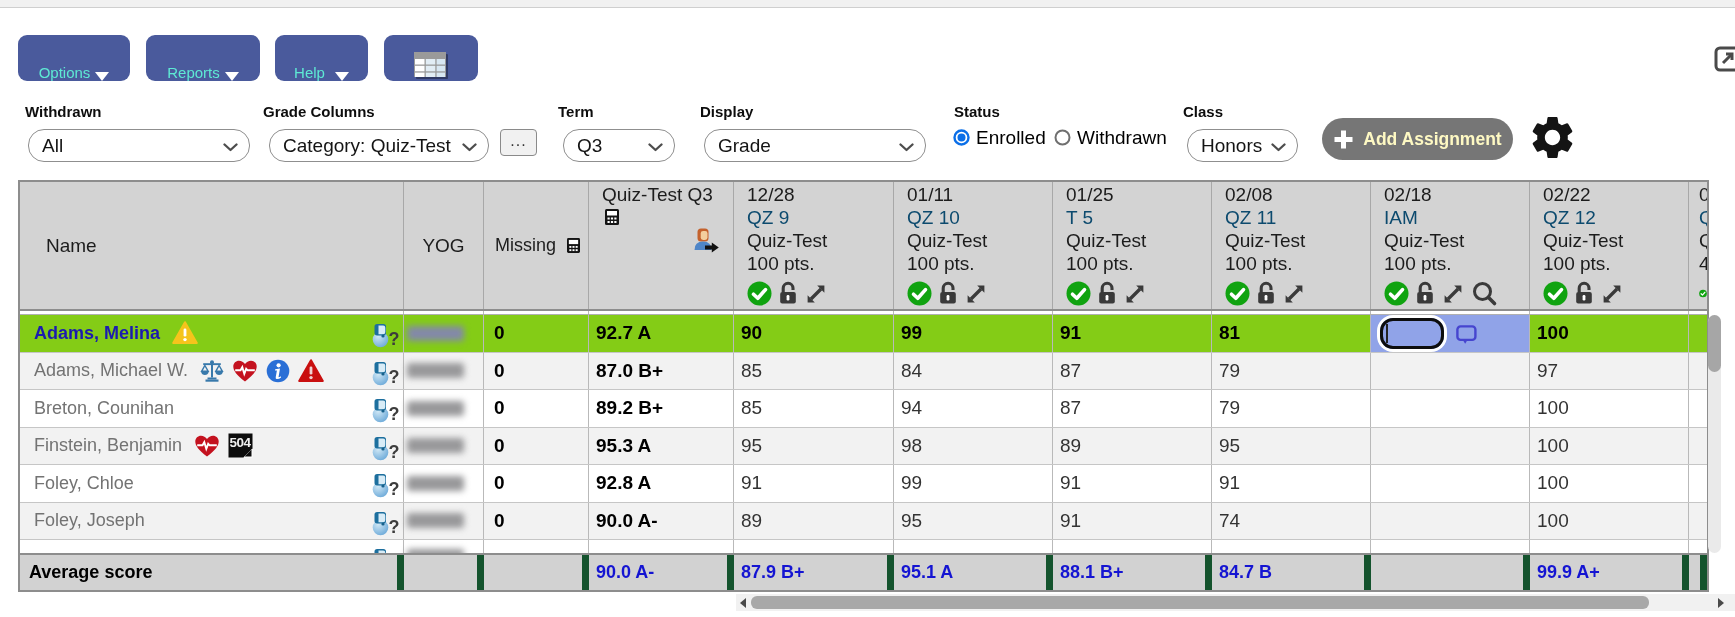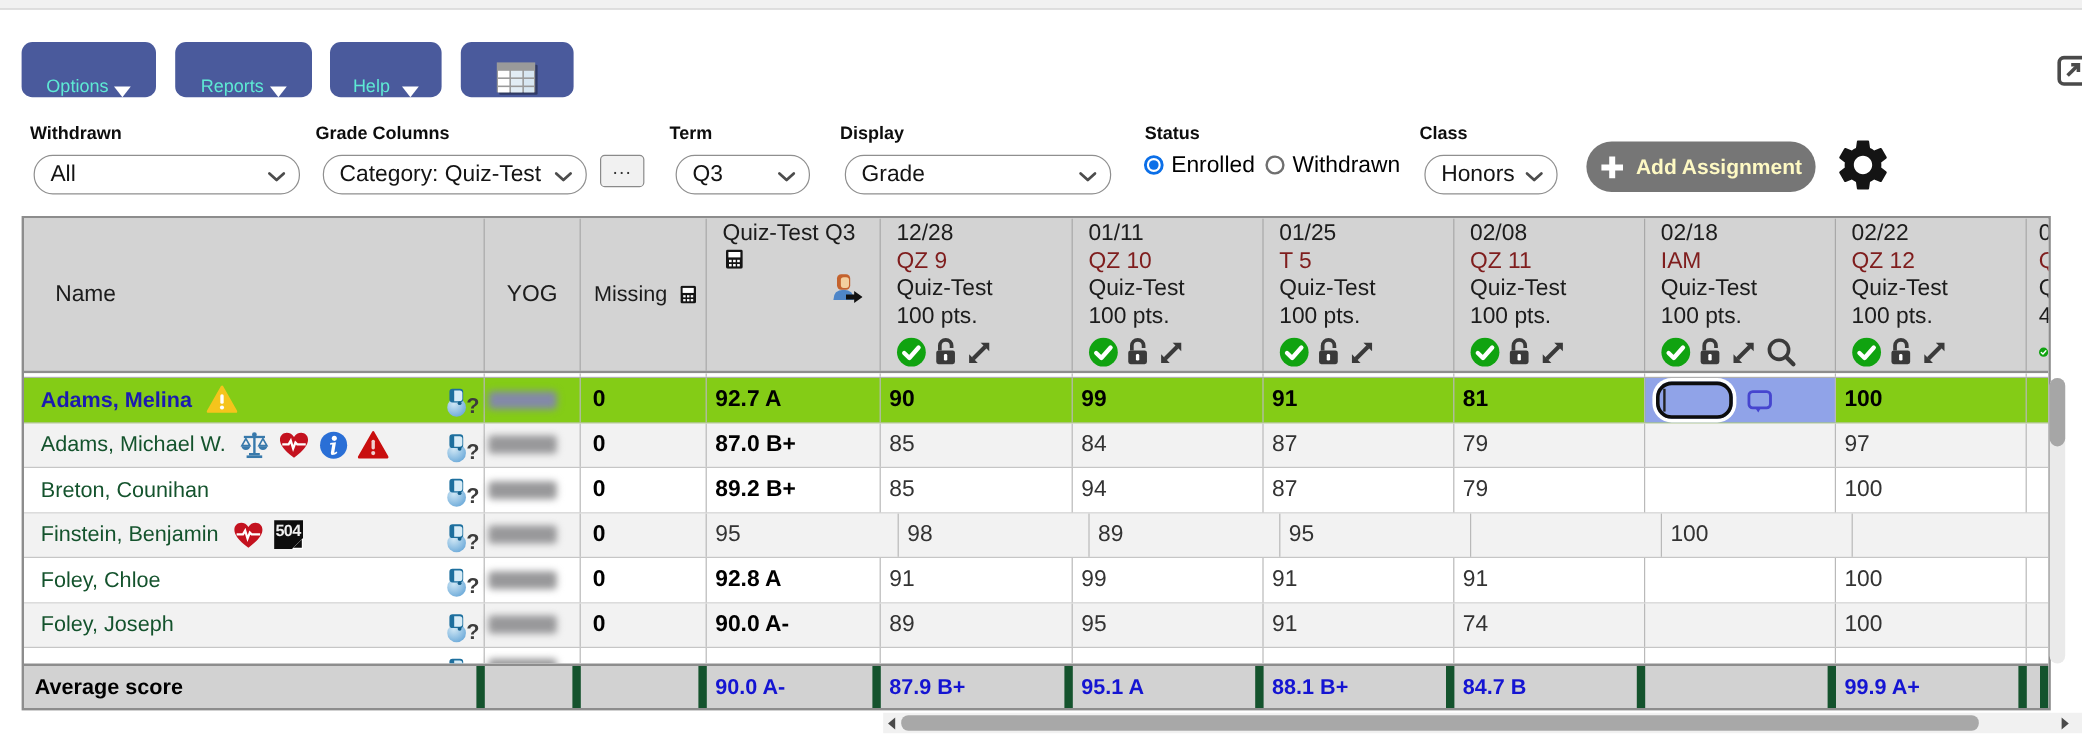--- a/index.html
+++ b/index.html
@@ -34,29 +34,29 @@
   font-size:19px;color:#333;position:relative}
 .c0{width:384px}.c1{width:80px}.c2{width:105px}.c3{width:145px}
 .c4{width:160px}.c5{width:159px}.c6{width:159px}.c7{width:159px}
 .c8{width:159px}.c9{width:159px}.c10{width:18px;border-right:none}
 .bc.c0{padding-left:14px}
 .bc.c1{padding-left:3px}
 .bc.c2{padding-left:10px;font-weight:bold;color:#000}
 .bc.c3{padding-left:7px;font-weight:bold;color:#000}
 .val{padding-left:7px}
 .hl .val{font-weight:bold;color:#000}
-.nm{color:#14532d;font-size:18px}
+.nm{color:#737373;font-size:18px}
 .hl .nm{font-weight:bold;color:#1b1bb0}
 .blob{width:57px;height:15px;background:#98989a;border-radius:3px;filter:blur(3px)}
 .hl .blob{background:#8389a8}
 .sq{position:absolute;left:351px;top:8px;width:40px;height:25px}
 #tfoot{display:flex;height:37px;background:#d2d2d2;border-top:2px solid #8d8d8d;box-sizing:border-box}
 .fc{box-sizing:border-box;border-right:7px solid #14532d;display:flex;align-items:center;
   font-size:18px;font-weight:bold;color:#1414d2}
-.hlink{color:#7f1d1d}
+.hlink{color:#0c4a6e}
 .rowicons{display:flex;align-items:center;gap:8px;margin-left:12px}
 
 #vsb{left:1708px;top:315px;width:13px;height:238px;background:#eaeaea;border-radius:7px}
 #vthumb{position:absolute;left:0;top:0;width:13px;height:57px;background:#a6a6a6;border-radius:7px}
 #hsb{left:736px;top:594px;width:999px;height:17px;background:#f1f1f1}
 #hthumb{position:absolute;left:15px;top:2px;width:898px;height:13px;background:#a8a8a8;border-radius:6px}
 .harrow{position:absolute;top:4px;width:0;height:0;border-top:5px solid transparent;border-bottom:5px solid transparent}
 </style>
 </head>
 <body>
@@ -501,20 +501,21 @@
               <path d="M3.5 3.5 q0-2.6 2.6-2.6 h6.3 q2.6 0 2.6 2.6 v6.3 q0 2.6-2.6 2.6 h-6.3 q-2.6 0-2.6-2.6 z" fill="#1d6f9e"></path>
               <path d="M7.5 2.5 h4.6 q2.2 0 2.2 2.2 v4.4 q0 2.2-2.2 2.2 h-4.6 z" fill="#d8ecf7"></path>
               <circle cx="12" cy="13" r="1.6" fill="#16618c"></circle>
               <text x="17.5" y="21.5" font-size="18" font-weight="bold" fill="#3c3c3c" font-family="Liberation Sans">?</text>
             </svg></span>
         </div>
         <div class="bc c1">
           <div class="blob"></div>
         </div>
         <div class="bc c2">0</div>
+        <div class="bc c3">95.3 A</div>
         <div class="bc c4 val">95</div>
         <div class="bc c5 val">98</div>
         <div class="bc c6 val">89</div>
         <div class="bc c7 val">95</div>
         <div class="bc c8 val"></div>
         <div class="bc c9 val">100</div>
         <div class="bc c10"></div>
       </div>
       <div class="trow ">
         <div class="bc c0">

